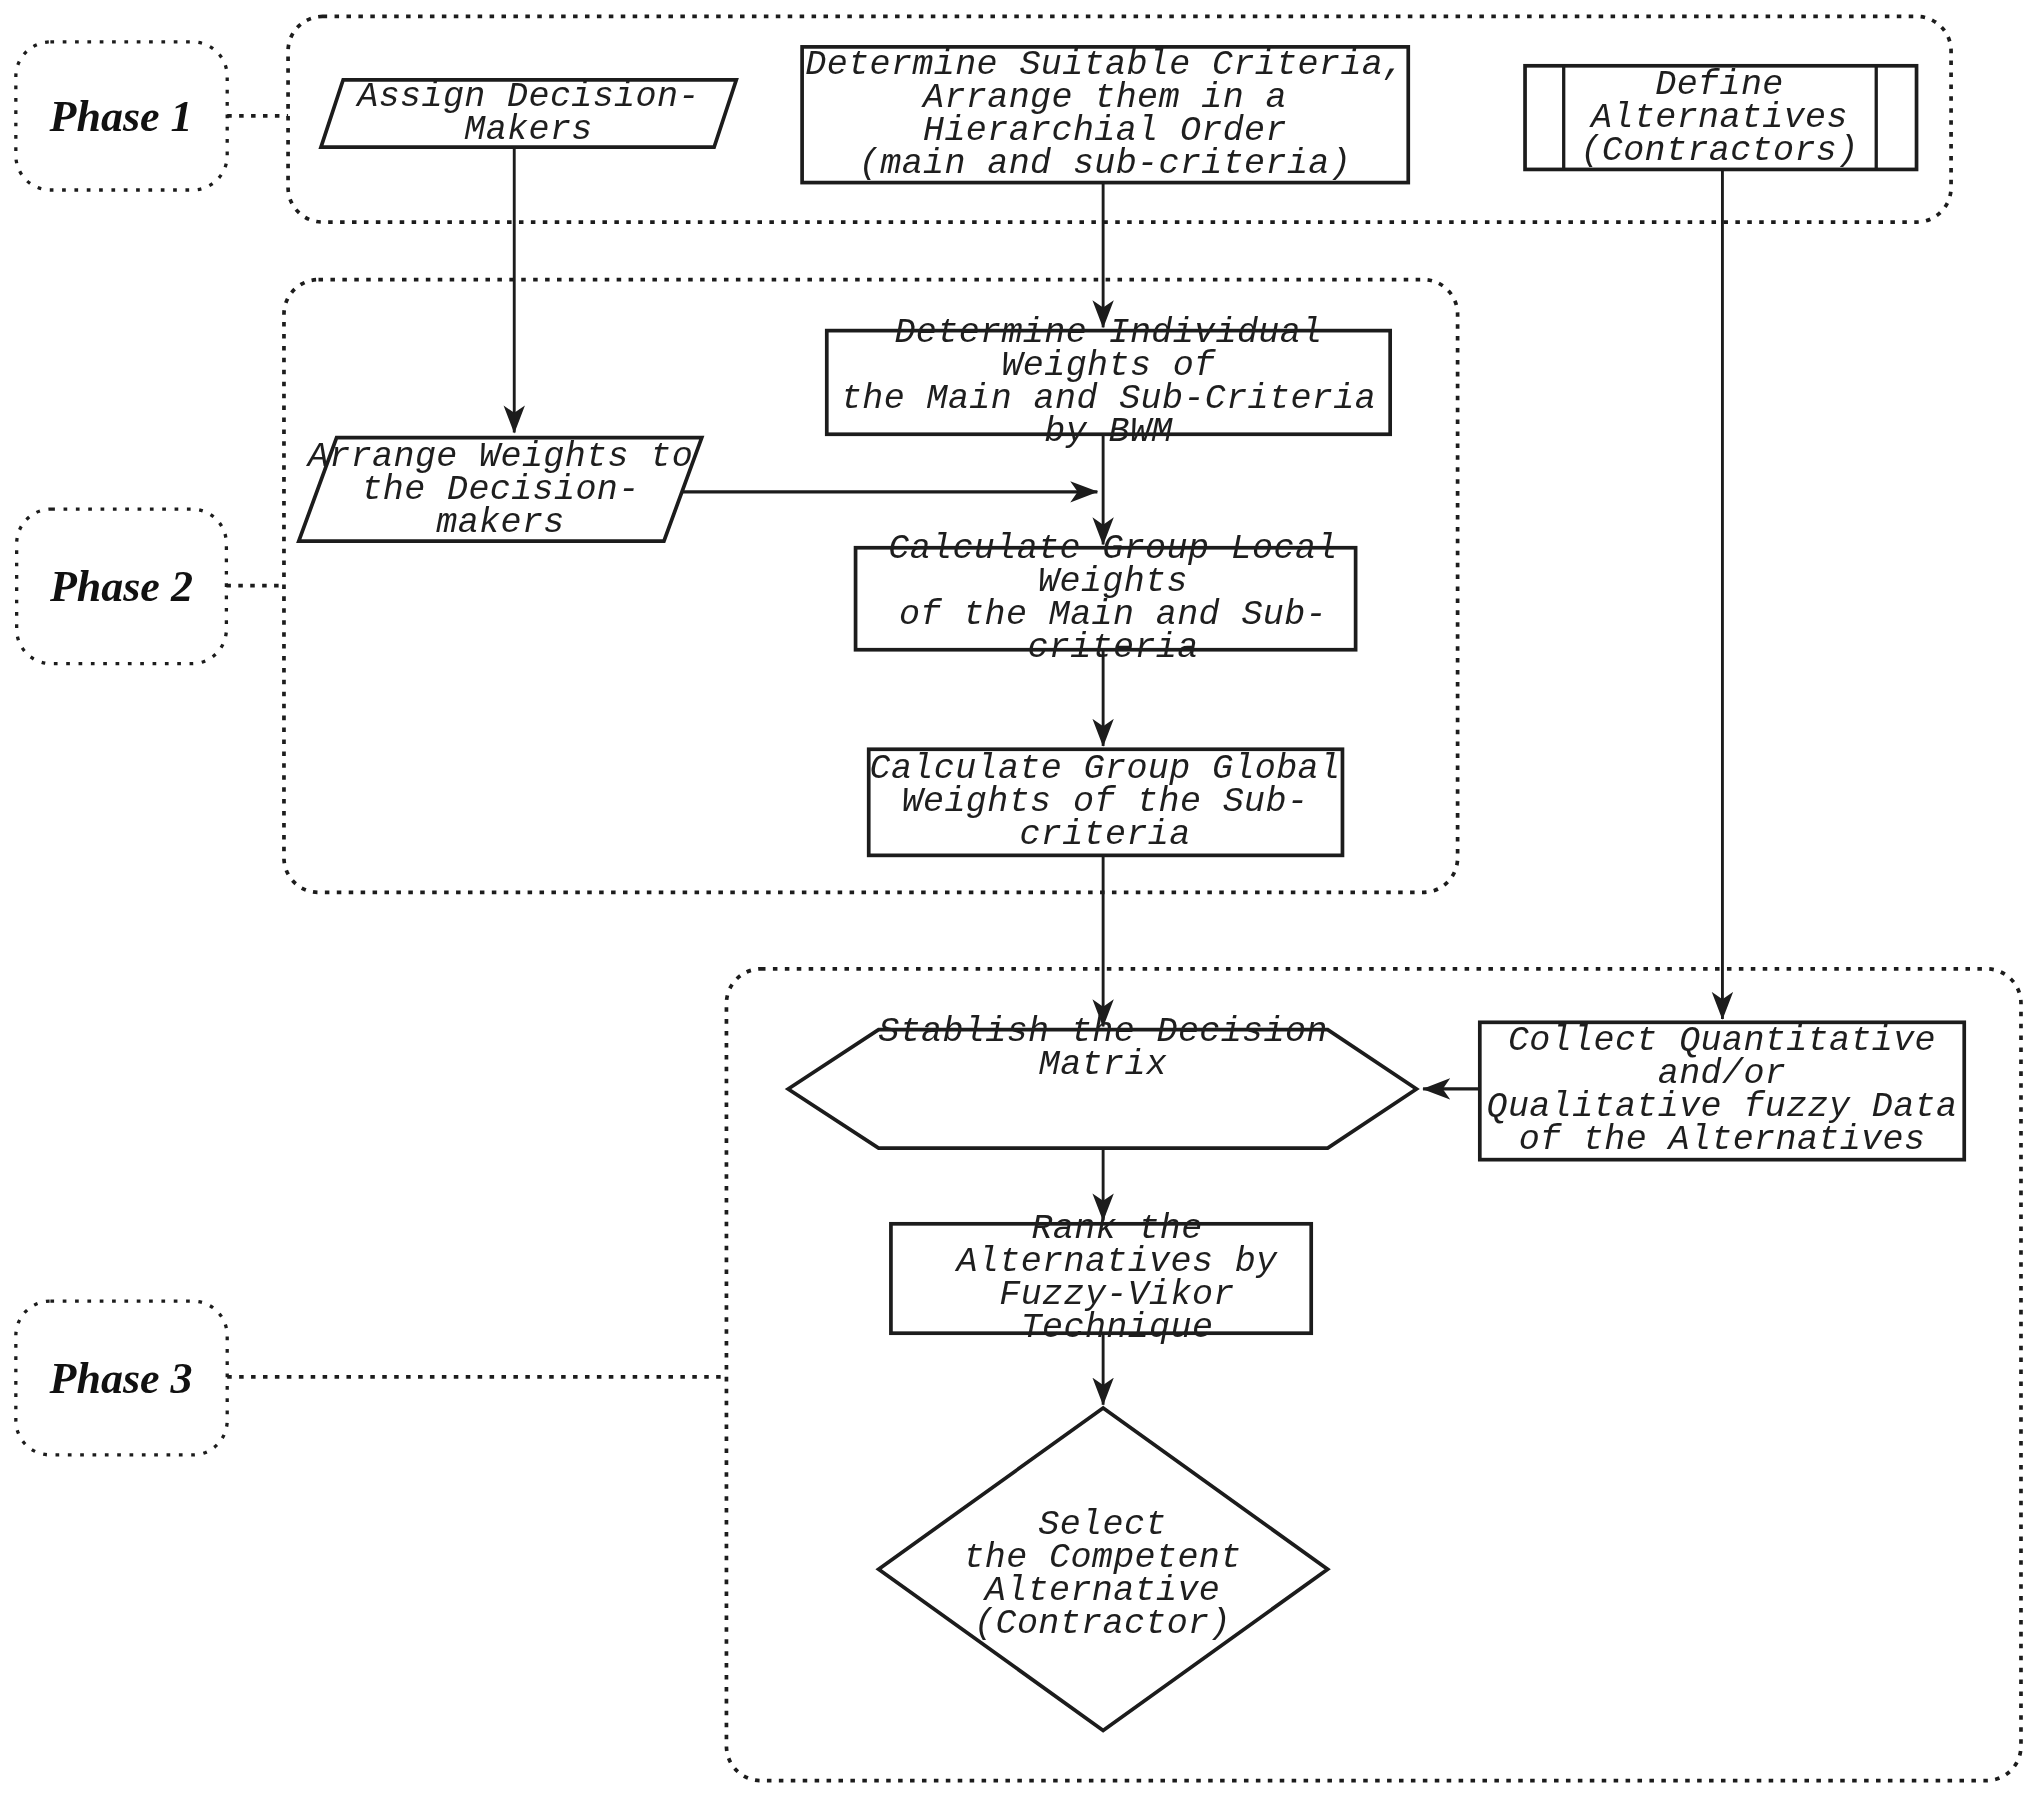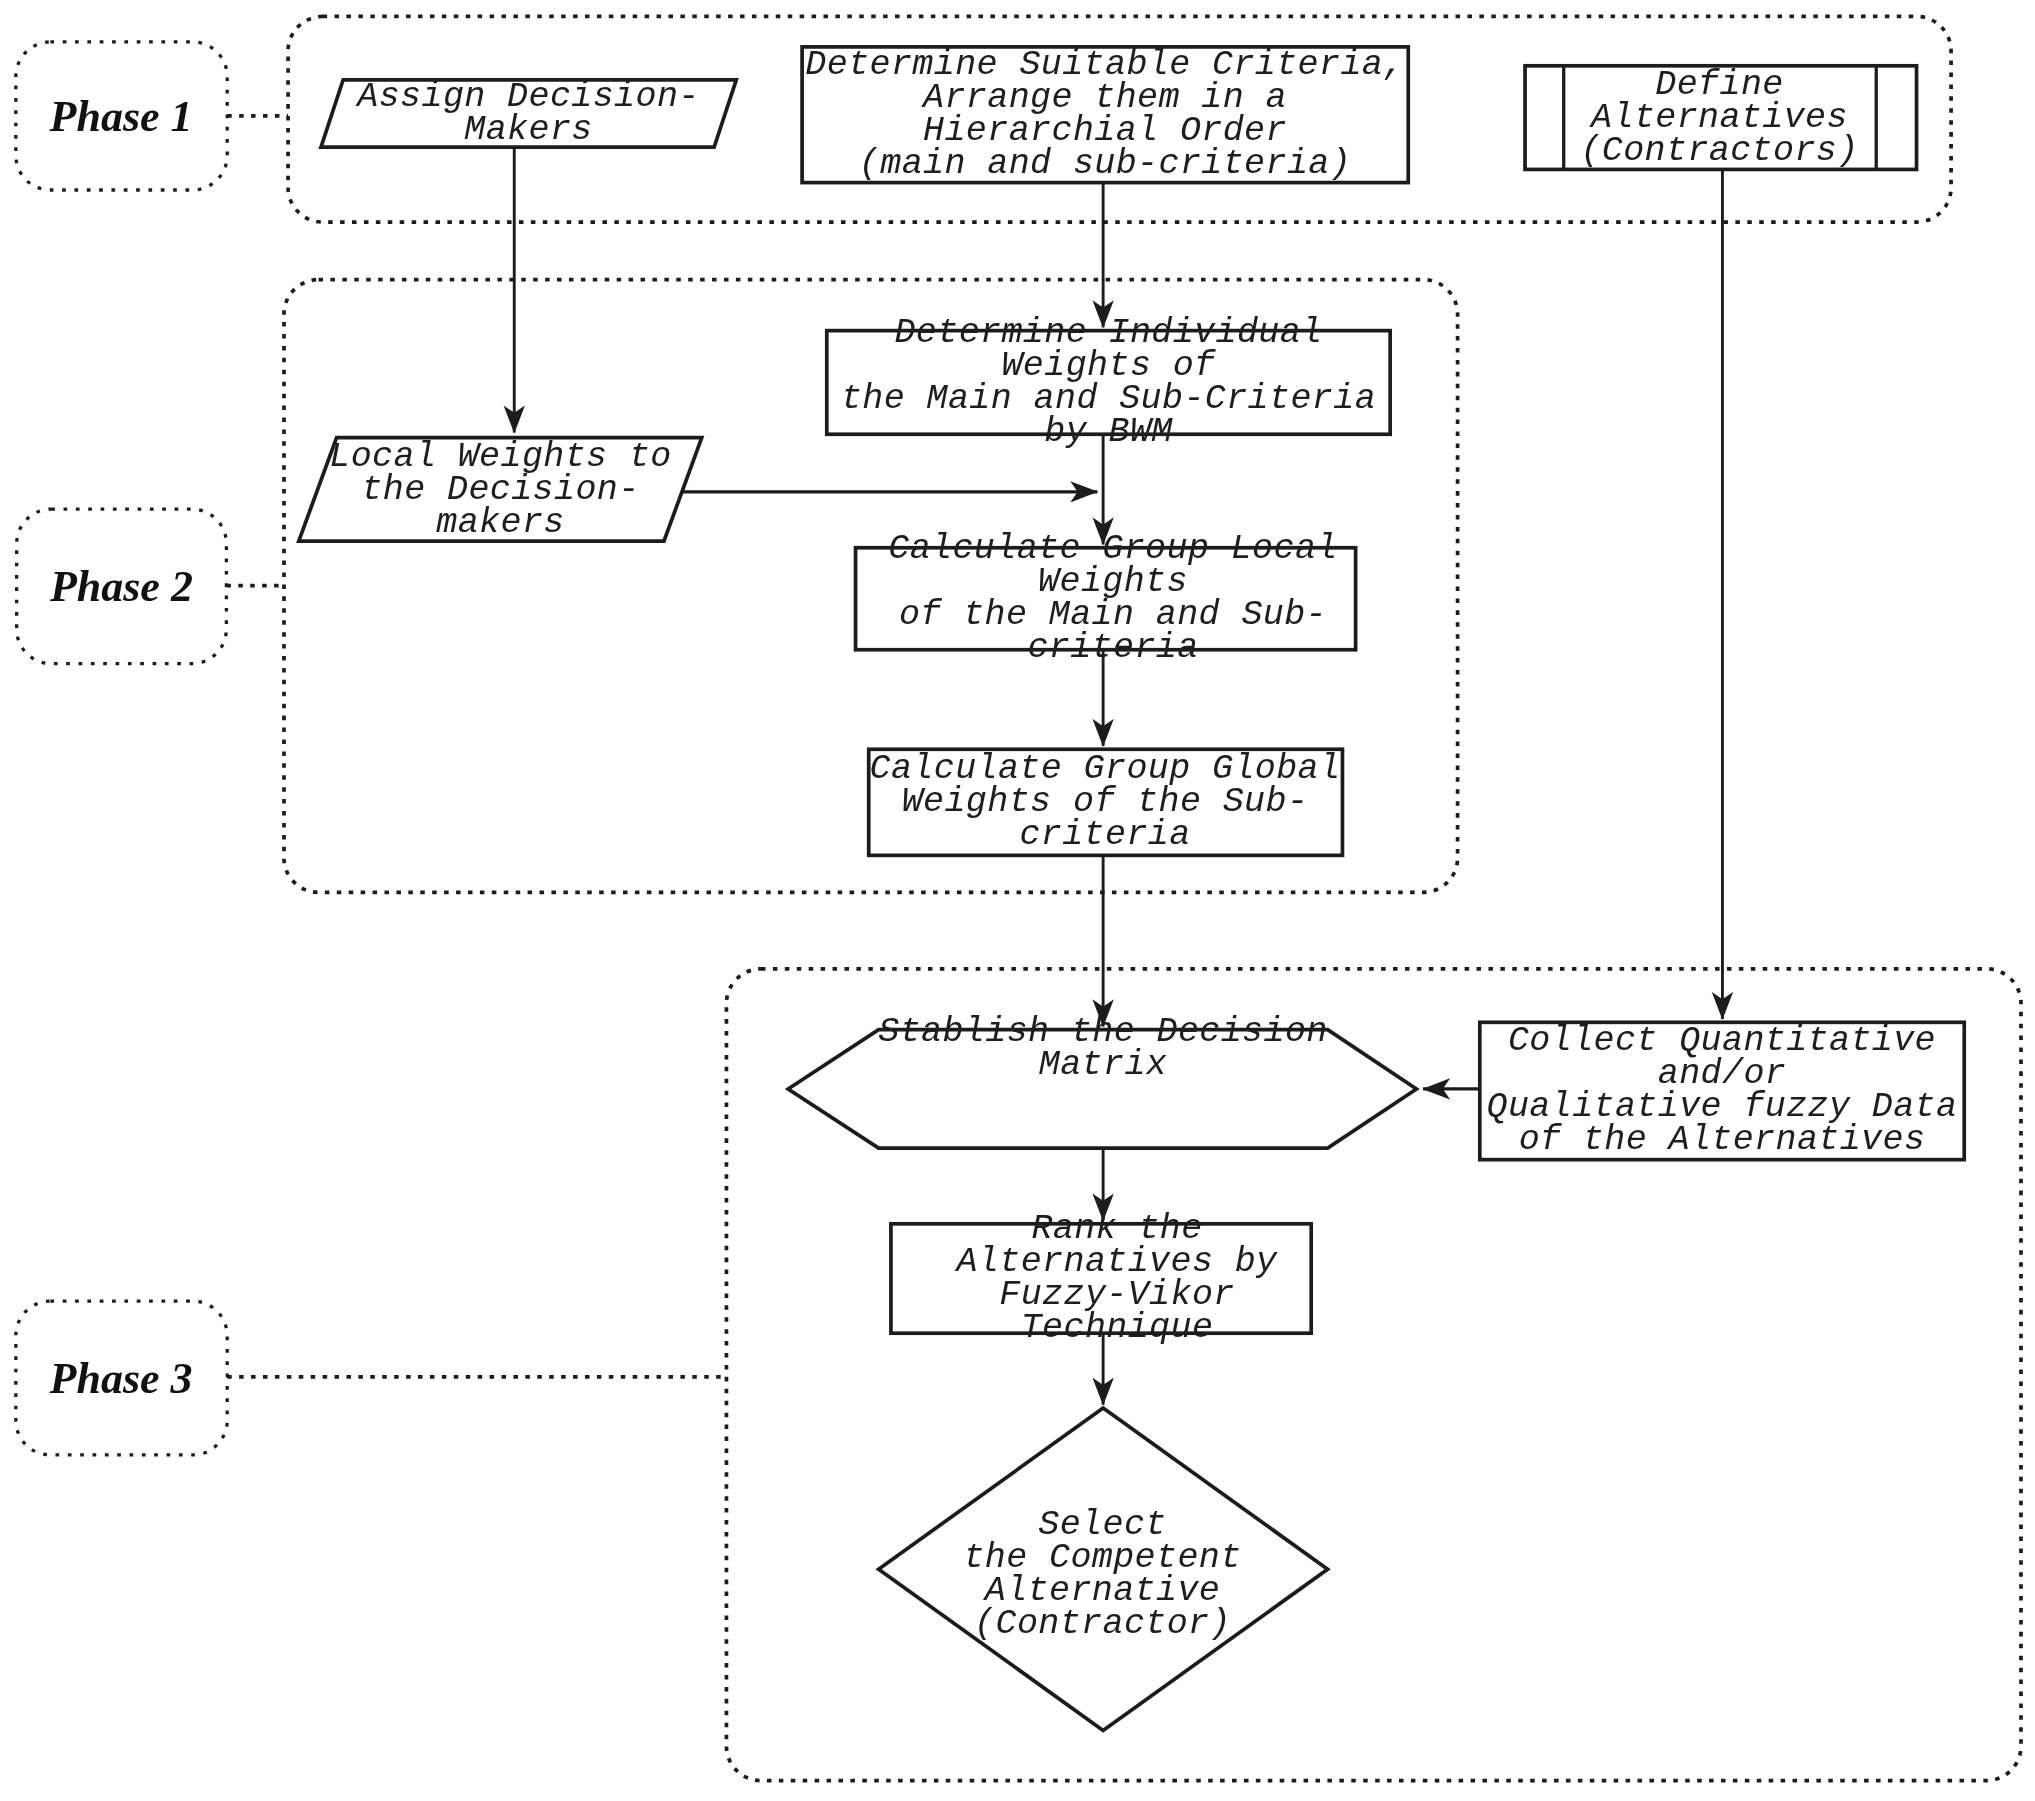--- a/index.html
+++ b/index.html
@@ -105,21 +105,21 @@
   <div class="phase-text" style="left:15.6px; top:1301px; width:211px; height:154px;">Phase 3</div>
 
   <div class="node-text" style="left:329px; top:80px; width:399px; height:67px;">Assign Decision-Makers</div>
   <div class="node-text" style="left:802px; top:47px; width:606px; height:136px;">Determine Suitable Criteria,
 Arrange them in a Hierarchial Order
 (main and sub-criteria)</div>
   <div class="node-text" style="left:1563px; top:66px; width:313px; height:104px;">Define Alternatives
 (Contractors)</div>
   <div class="node-text" style="left:827px; top:331px; width:563px; height:104px;">Determine Individual Weights of
 the Main and Sub-Criteria by BWM</div>
-  <div class="node-text" style="left:307px; top:438px; width:387px; height:104px;">Local Weights to
+  <div class="node-text" style="left:307px; top:438px; width:387px; height:104px;">Arrange Weights to
 the Decision-makers</div>
   <div class="node-text" style="left:855px; top:548px; width:500px; height:102px;padding-left:8px;">Calculate Group Local Weights
 of the Main and Sub-criteria</div>
   <div class="node-text" style="left:868px; top:749px; width:474px; height:106px;">Calculate Group Global
 Weights of the Sub-criteria</div>
   <div class="node-text" style="left:845px; top:990px; width:516px; height:118px;">Stablish the Decision Matrix</div>
   <div class="node-text" style="left:1480px; top:1022px; width:484px; height:137px;">Collect Quantitative and/or
 Qualitative fuzzy Data
 of the Alternatives</div>
   <div class="node-text" style="left:891px; top:1224px; width:420px; height:109px;margin-left:16px;">Rank the Alternatives by

